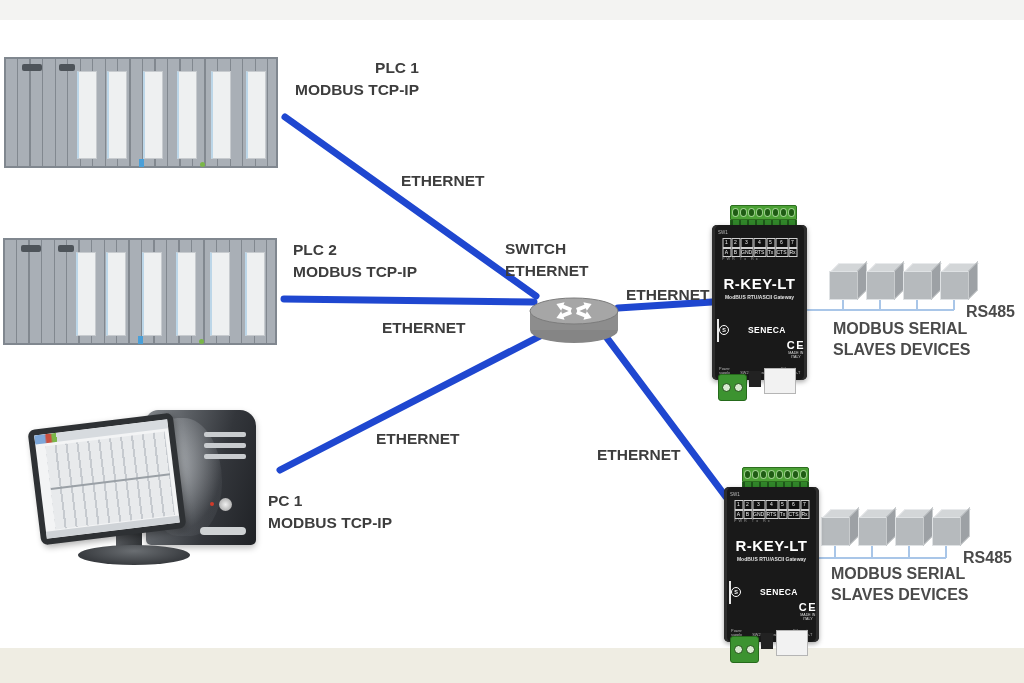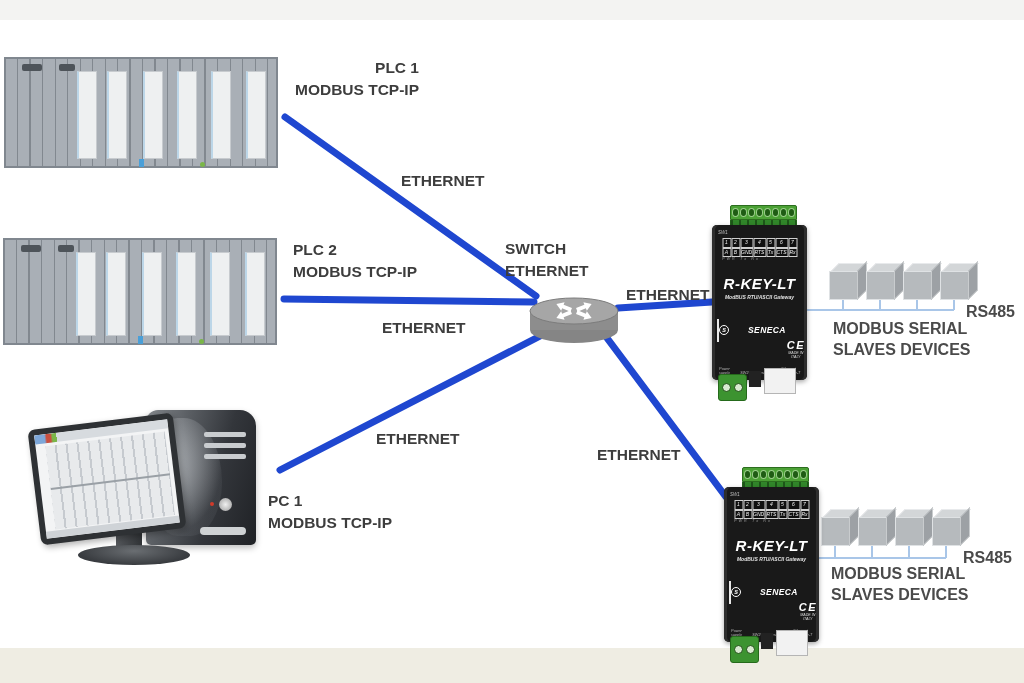--- a/index.html
+++ b/index.html
@@ -24,21 +24,21 @@
   .rack .panel{position:absolute;top:12px;height:86px;width:17px;background:#eef0f1;
         border:1px solid #c7cbcf;border-left:2px solid #bcd6e8;}
   .rack .slot{position:absolute;top:5px;height:7px;background:#4e545a;border-radius:2px;}
   .rack .dotb{position:absolute;width:5px;height:8px;background:#4a9fd8;}
   .rack .dotg{position:absolute;width:5px;height:5px;background:#7ab648;border-radius:50%;}
 
   
   .switch-wrap{z-index:3;}
 
   
-  .rkey{z-index:4;width:112px;height:206px;font-style:italic;}
+  .rkey{z-index:4;width:112px;height:206px;}
   .rk-term{position:absolute;left:29px;top:8px;width:67px;height:36px;}
   .rk-screws{display:flex;gap:1px;justify-content:center;background:#4ba135;border-radius:2px 2px 0 0;
              padding:2px 1px;border:1px solid #2c6e1f;}
   .rk-screws i{width:6.5px;height:6.5px;border-radius:50%;background:#1f5c14;border:1.5px solid #9ccf8b;}
   .rk-fins{height:15px;background:#31862a;border:1px solid #24641d;border-top:none;
            background-image:repeating-linear-gradient(90deg,rgba(10,40,8,.5) 0 2px,rgba(10,40,8,0) 2px 8px);}
   .rk-body{position:absolute;left:11px;top:28px;width:95px;height:155px;background:#191919;border-radius:5px;
            box-shadow:inset 3px 0 0 #2e2e2e,inset -3px 0 0 #2e2e2e,0 2px 5px rgba(0,0,0,.35);}
   .rk-sw1{position:absolute;left:6px;top:5px;font-size:4.5px;color:#bdbdbd;}
   .rk-pins{position:absolute;left:50%;transform:translateX(-50%);top:13px;display:grid;

